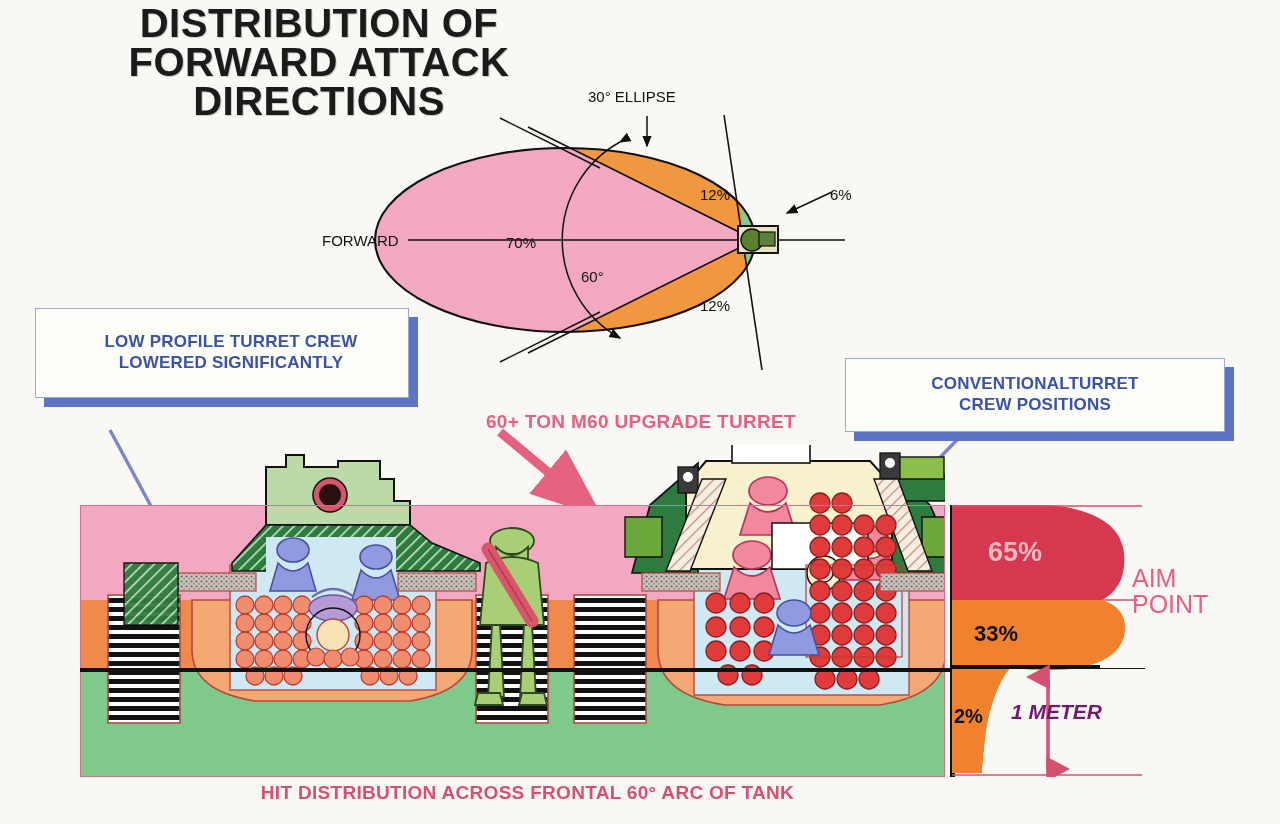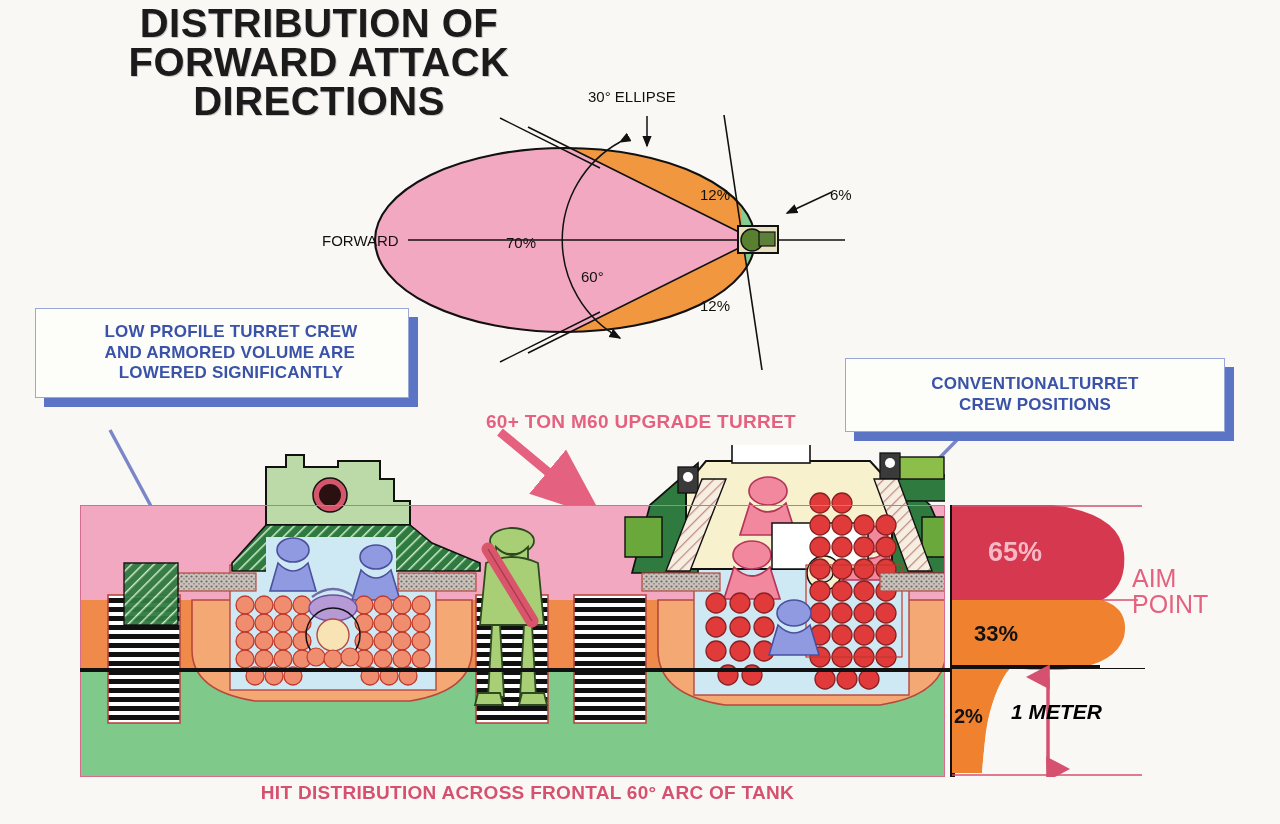--- a/index.html
+++ b/index.html
@@ -77,21 +77,21 @@
   .pct{position:absolute;font-weight:bold;}
   #pct65{left:48px;top:32px;font-size:27px;color:#f7b9c6;}
   #pct33{left:34px;top:116px;font-size:22px;color:#111;}
   #pct2 {left:14px;top:200px;font-size:20px;color:#111;}
   #lbl-aim{
     left:1118px;top:565px;
     color:#e4617f;font-weight:normal;font-size:25px;line-height:1.05;margin-left:14px;
   }
   #lbl-meter{
     left:1011px;top:700px;
-    color:#000000;font-weight:bold;font-style:italic;font-size:21px;white-space:nowrap;
+    color:#701a75;font-weight:bold;font-style:italic;font-size:21px;white-space:nowrap;
   }
 
   #caption{
     left:0;top:782px;width:1055px;text-align:center;
     color:#d6516f;font-weight:bold;font-size:19px;letter-spacing:.3px;
   }
 </style>
 </head>
 <body>
 
@@ -167,21 +167,20 @@
       </marker>
     </defs>
     <line x1="110" y1="430" x2="195" y2="588" stroke="#7a86c8" stroke-width="3.4" marker-end="url(#bar)"></line>
     <line x1="957" y1="440" x2="822" y2="578" stroke="#7a86c8" stroke-width="3.4" marker-end="url(#bar)"></line>
     <line x1="500" y1="432" x2="596" y2="512" stroke="#e4617f" stroke-width="9" marker-end="url(#par)"></line>
   </svg>
 
   <div class="abs callout" id="callout-left">
     <div class="ctext">
       <div>LOW PROFILE TURRET  CREW</div>
-      <div>AND ARMORED VOLUME ARE</div>
       <div style="text-align:center">LOWERED SIGNIFICANTLY</div>
     </div>
   </div>
 
   <div class="abs callout" id="callout-right">
     <div class="ctext">
       <div>CONVENTIONALTURRET</div>
       <div>CREW POSITIONS</div>
     </div>
   </div>

